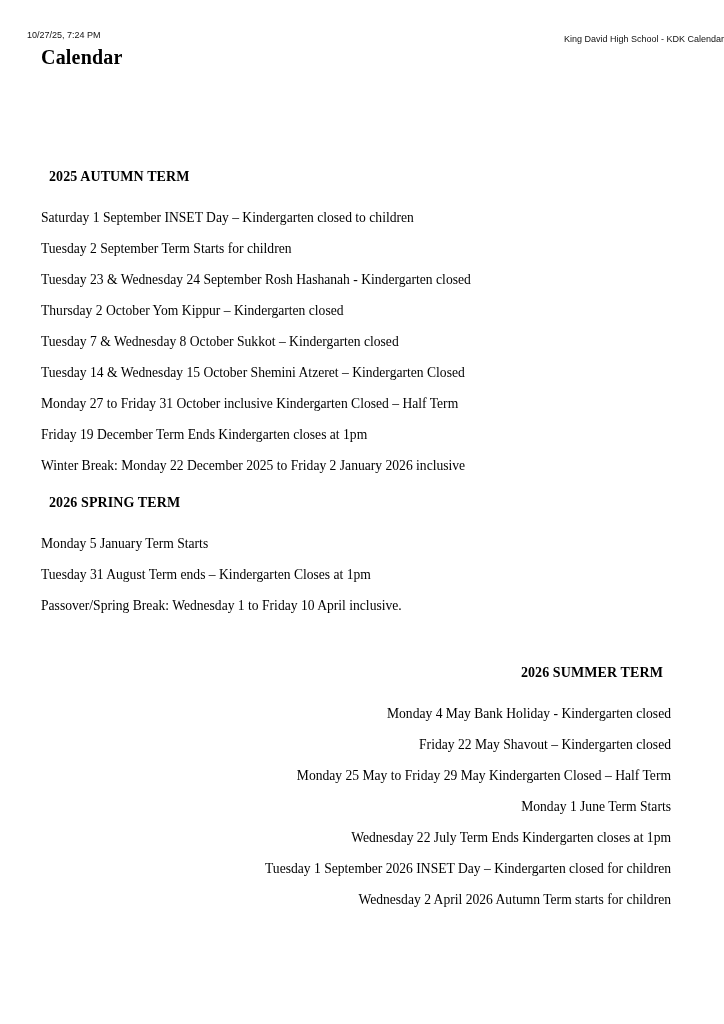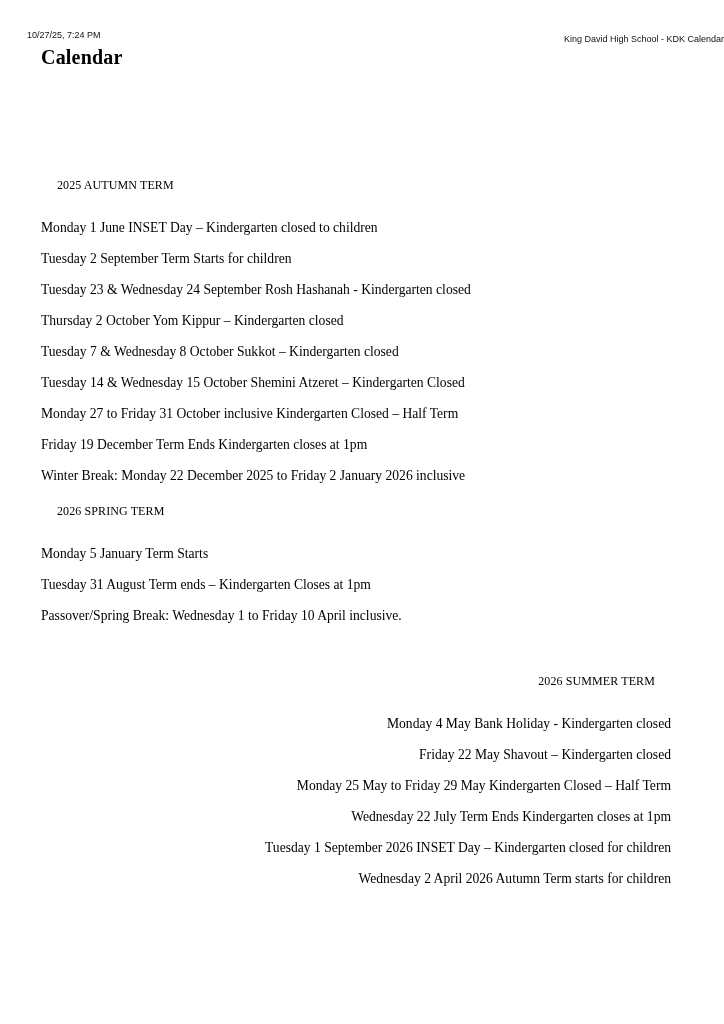--- a/index.html
+++ b/index.html
@@ -70,24 +70,24 @@
     padding: 0;
   }
 
   .term-section {
     margin: 0;
     padding: 0;
   }
 
   .term-heading {
     font-family: "Liberation Serif", "DejaVu Serif", serif;
-    font-weight: normal;
-    font-size: 12px;
+    font-weight: bold;
+    font-size: 14px;
     line-height: 22px;
-    margin: 16px;
+    margin: 8px;
     padding: 0;
     letter-spacing: 0.1px;
   }
 
   .term-items {
     list-style: none;
     margin: 0;
     padding: 0;
   }
 
@@ -145,21 +145,21 @@
     <span class="hdr-center">King David High School - KDK Calendar</span>
   </div>
 
   <div class="doc">
 
     <h1 class="doc-title">Calendar</h1>
 
     <section class="term-section sec-autumn">
       <h2 class="term-heading">2025 AUTUMN TERM</h2>
       <ul class="term-items">
-        <li class="term-item">Monday 1 June INSET Day – Kindergarten closed to children</li>
+        <li class="term-item">Saturday 1 September INSET Day – Kindergarten closed to children</li>
         <li class="term-item">Tuesday 2 September Term Starts for children</li>
         <li class="term-item">Tuesday 23 &amp; Wednesday 24 September Rosh Hashanah - Kindergarten closed</li>
         <li class="term-item">Thursday 2 October Yom Kippur – Kindergarten closed</li>
         <li class="term-item">Tuesday 7 &amp; Wednesday 8 October Sukkot – Kindergarten closed</li>
         <li class="term-item">Tuesday 14 &amp; Wednesday 15 October Shemini Atzeret – Kindergarten Closed</li>
         <li class="term-item">Monday 27 to Friday 31 October inclusive Kindergarten Closed – Half Term</li>
         <li class="term-item">Friday 19 December Term Ends Kindergarten closes at 1pm</li>
         <li class="term-item">Winter Break: Monday 22 December 2025 to Friday 2 January 2026 inclusive</li>
       </ul>
     </section>
@@ -172,20 +172,21 @@
         <li class="term-item">Passover/Spring Break: Wednesday 1 to Friday 10 April inclusive.</li>
       </ul>
     </section>
 
     <section class="term-section sec-summer">
       <h2 class="term-heading">2026 SUMMER TERM</h2>
       <ul class="term-items">
         <li class="term-item">Monday 4 May Bank Holiday - Kindergarten closed</li>
         <li class="term-item">Friday 22 May Shavout – Kindergarten closed</li>
         <li class="term-item">Monday 25 May to Friday 29 May Kindergarten Closed – Half Term</li>
+        <li class="term-item">Monday 1 June Term Starts</li>
         <li class="term-item">Wednesday 22 July Term Ends Kindergarten closes at 1pm</li>
         <li class="term-item">Tuesday 1 September 2026 INSET Day – Kindergarten closed for children</li>
         <li class="term-item">Wednesday 2 April 2026 Autumn Term starts for children</li>
       </ul>
     </section>
 
   </div>
 
 
 </div>

